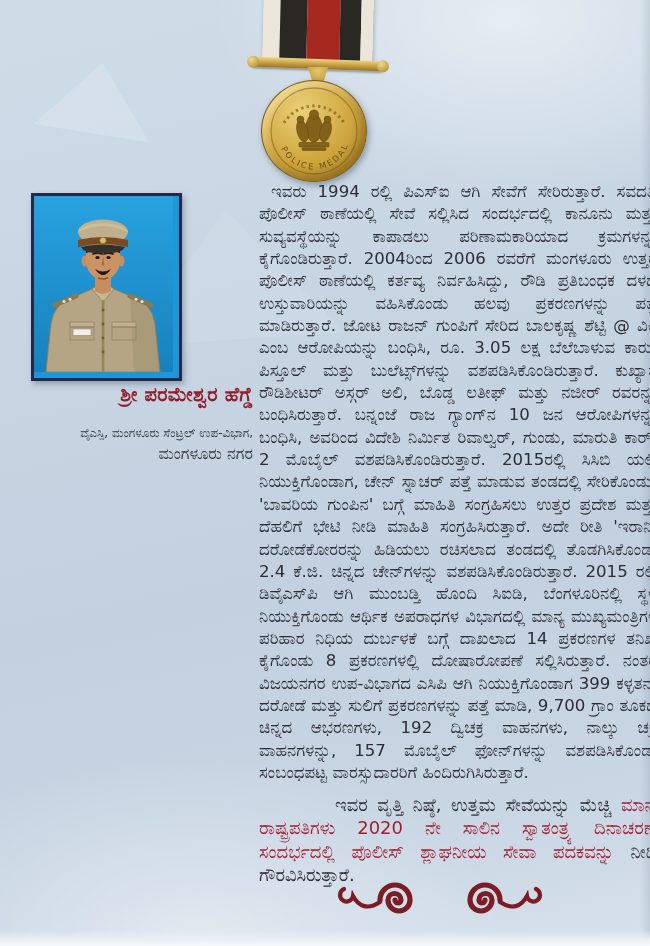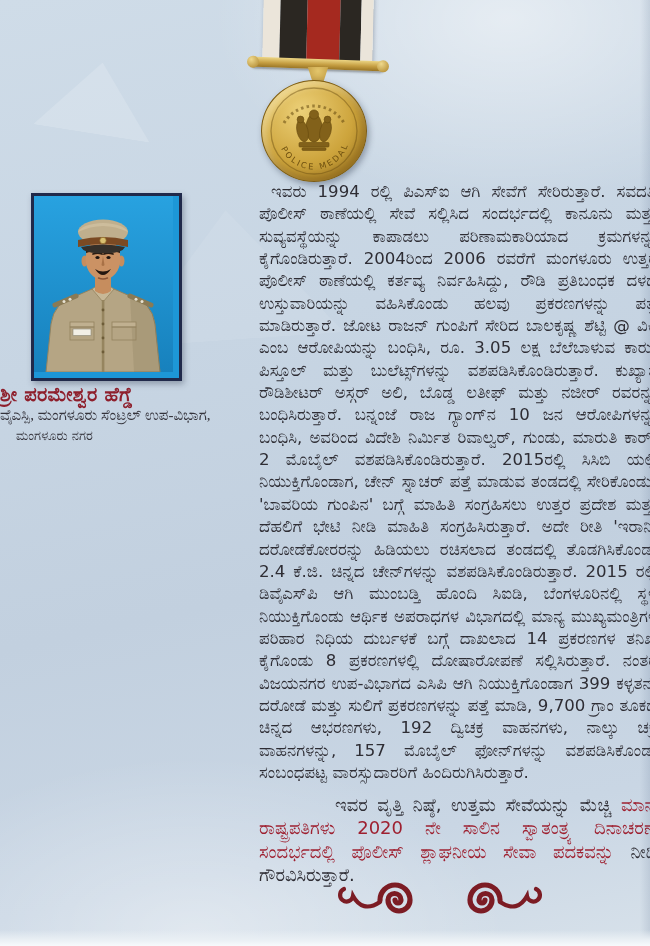--- a/index.html
+++ b/index.html
@@ -37,24 +37,24 @@
           box-shadow:2px 3px 6px rgba(40,50,70,.40), inset -4px -5px 9px rgba(110,75,15,.45), inset 4px 5px 7px rgba(255,242,195,.55);
           border:1px solid #7c5c15; }
   .disc svg { display:block; }
 
   
   .photo { left:31px; top:193px; width:145px; height:182px; background:#1d97d7;
            border:3px solid #20294a; box-shadow:2px 3px 6px rgba(40,50,70,.35); }
   .photo svg { display:block; }
 
   
-  .caption { left:0; top:383px; width:238px; text-align:left; }
+  .caption { left:15px; top:383px; width:238px; text-align:right; }
   .officer-name { color:#8e1f2c; font-weight:bold; font-size:19.5px; letter-spacing:.2px; }
-  .officer-role { margin-top:1px; font-size:15px; color:#34333b;font-family:Liberation Serif, serif; }
-  .officer-city { margin-top:4px; font-size:13px; color:#34333b;padding-left:16px; }
+  .officer-role { margin-top:20px; font-size:12px; color:#34333b; }
+  .officer-city { margin-top:4px; font-size:16px; color:#34333b;padding-left:16px; }
 
   
   .citation { left:243px; top:181px; width:398px; color:#2e2d34;margin-left:16px; }
   .p1 { font-size:16.6px; line-height:22.35px; text-align:justify; text-indent:12px; margin:0; }
   .p2 { font-size:18px; line-height:23.2px; text-align:justify; text-indent:76px; margin:9px 0 0 0; }
   .maroon { color:#9e2030; }
 
   
   .flourish { left:336px; top:874px; width:208px; height:52px; }
   .bottom-edge { left:0; bottom:0; width:100%; height:16px;

